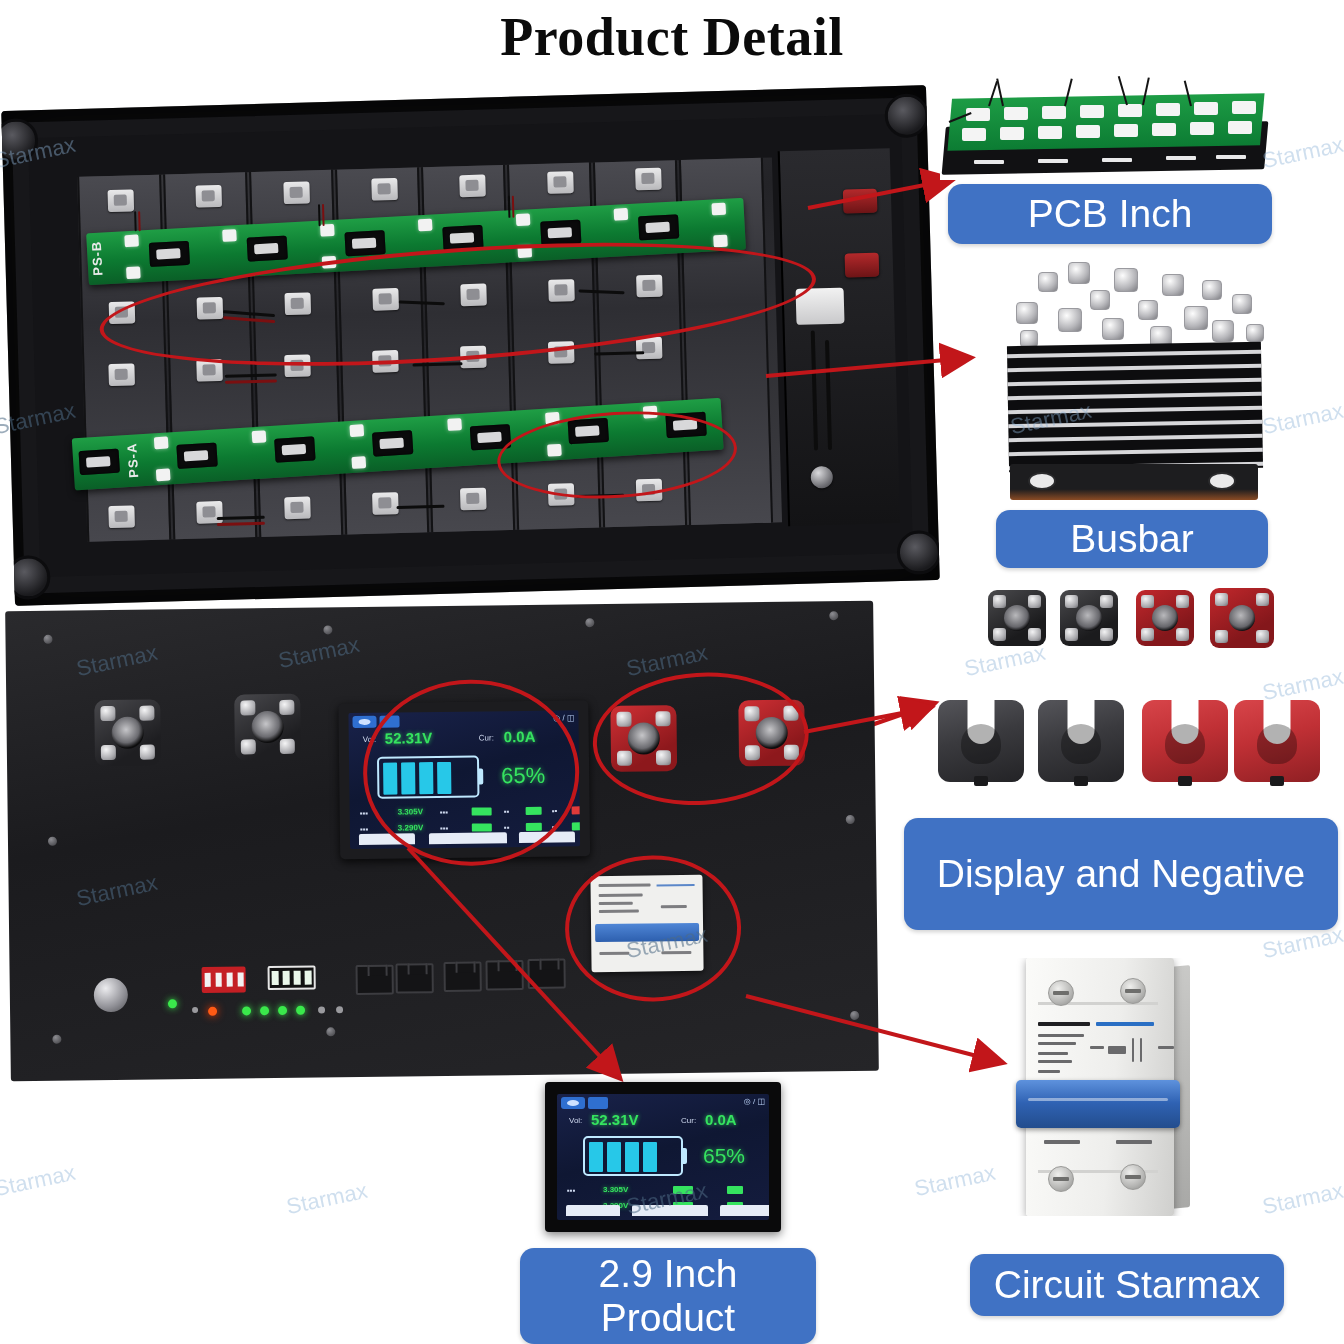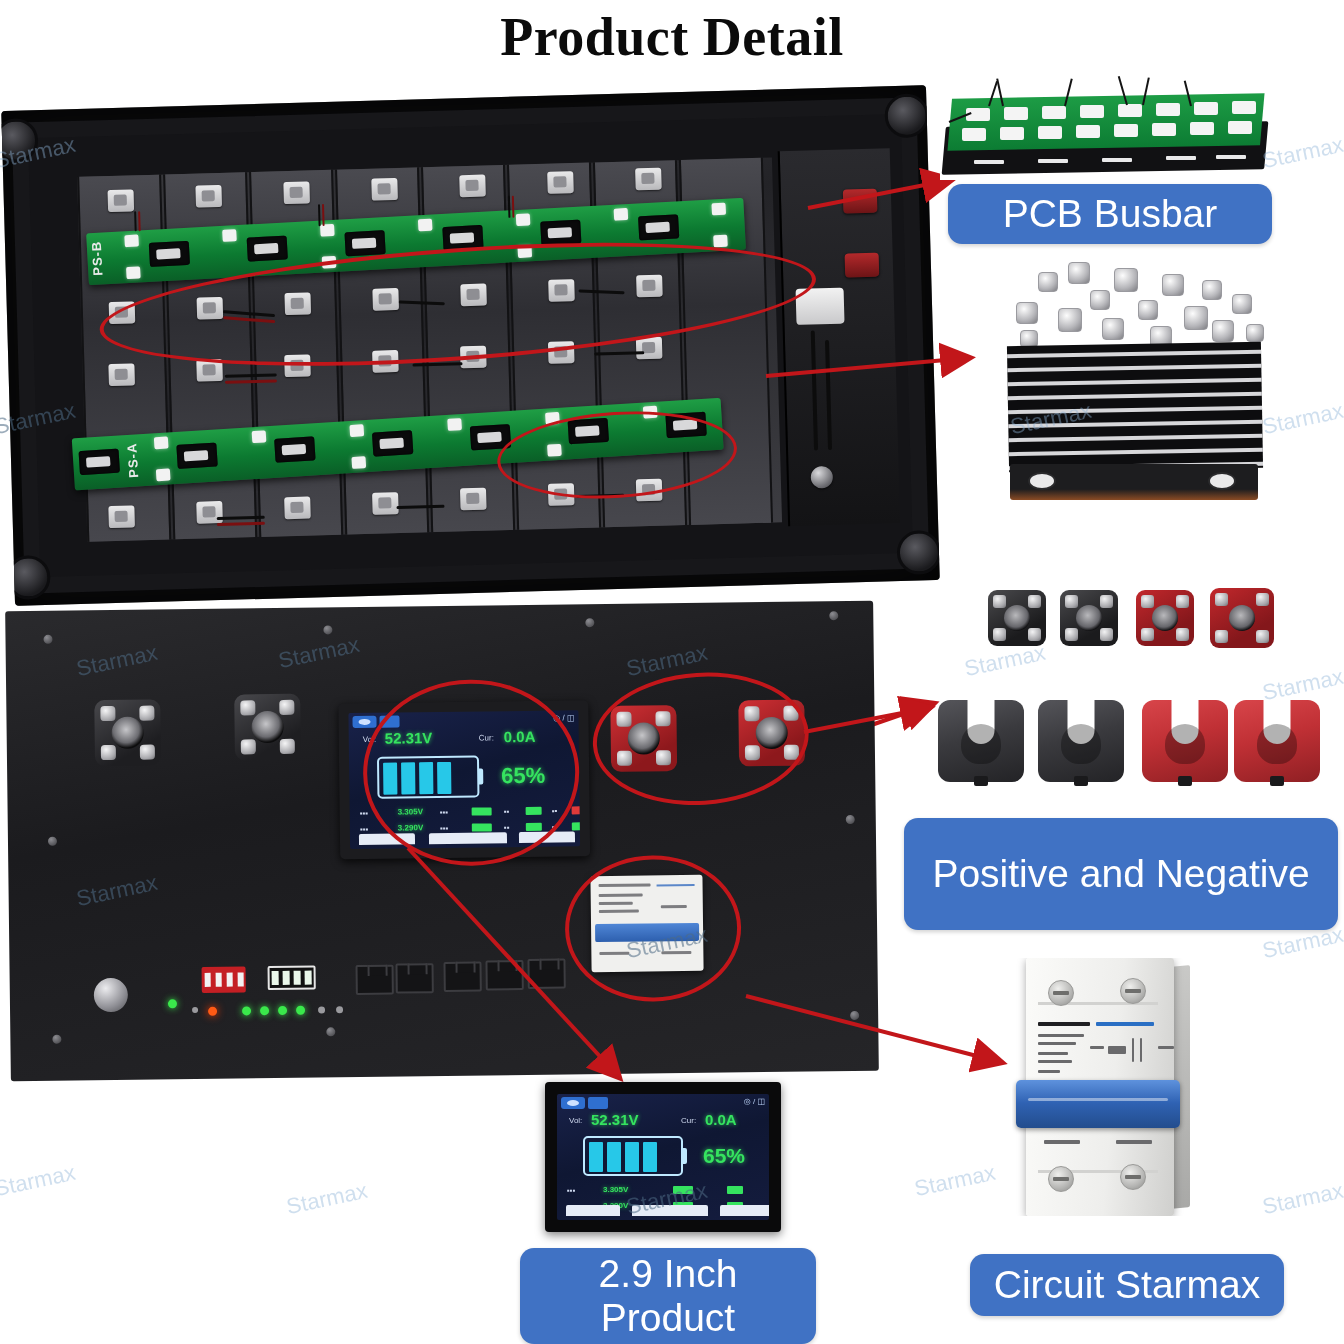--- a/index.html
+++ b/index.html
@@ -285,21 +285,21 @@
   .lcd-val { position:absolute; color:#35e35f; font-weight:bold;
              font-family:"Liberation Sans",sans-serif; text-shadow:0 0 4px rgba(53,227,95,.8); }
   .lcd-batt {
     position:absolute; border:2px solid #bfe9ff; border-radius:5px; background:transparent;
   }
   .lcd-batt::after{
     content:''; position:absolute; right:-6px; top:28%; width:5px; height:44%;
     background:#bfe9ff; border-radius:0 2px 2px 0;
   }
   .lcd-bar { position:absolute; background:#27c8e8; border-radius:1px; }
-  .lcd-pct { position:absolute; color:#35e35f; font-weight:bold;
+  .lcd-pct { position:absolute; color:#35e35f; font-weight:normal;
              text-shadow:0 0 5px rgba(53,227,95,.85); }
   .lcd-grid { position:absolute; left:4px; right:4px; }
   .lcd-chip { position:absolute; height:8px; border-radius:1px; }
   .lcd-btns { position:absolute; left:5px; right:5px; bottom:3px; height:12px; }
   .lcd-btn { position:absolute; height:11px; background:#e6ecf7; border-radius:2px 2px 0 0;}
 
   
   .breaker-mini {
     position:absolute; background:#f0f0ee; border-radius:3px;
     box-shadow:0 2px 6px rgba(0,0,0,.6);
@@ -617,21 +617,21 @@
     <div class="lead" style="left:250px; top:8px;  height:26px; transform:rotate(-14deg);"></div>
     <div class="lead" style="left:8px;   top:26px; height:24px; transform:rotate(68deg);"></div>
     <div class="nslot" style="left:34px;  top:88px;"></div>
     <div class="nslot" style="left:98px;  top:87px;"></div>
     <div class="nslot" style="left:162px; top:86px;"></div>
     <div class="nslot" style="left:226px; top:84px;"></div>
     <div class="nslot" style="left:276px; top:83px;"></div>
   </div>
 
   <div class="label" style="left:948px; top:184px; width:324px; height:60px;">
-    <span>PCB Busbar</span>
+    <span>PCB Inch</span>
   </div>
 
   <div class="photo busbar whitebg">
     <div class="nuts">
       <div class="nut" style="left:10px;  top:46px; width:22px;height:22px;"></div>
       <div class="nut" style="left:32px;  top:16px; width:20px;height:20px;"></div>
       <div class="nut" style="left:52px;  top:52px; width:24px;height:24px;"></div>
       <div class="nut" style="left:62px;  top:6px;  width:22px;height:22px;"></div>
       <div class="nut" style="left:84px;  top:34px; width:20px;height:20px;"></div>
       <div class="nut" style="left:96px;  top:62px; width:22px;height:22px;"></div>
@@ -656,20 +656,23 @@
       <div class="fin" style="top:92px;"></div>
       <div class="fin" style="top:106px;"></div>
       <div class="fin" style="top:120px;"></div>
     </div>
     <div class="copper">
       <div class="hole" style="left:18px;"></div>
       <div class="hole" style="left:198px;"></div>
     </div>
   </div>
 
+  <div class="label" style="left:996px; top:510px; width:272px; height:58px;">
+    <span>Busbar</span>
+  </div>
 
   <div class="photo tbases whitebg">
     <div class="tbase blk" style="left:0px;">
       <div class="bore"></div>
       <div class="bolt" style="left:5px; top:5px;"></div>
       <div class="bolt" style="right:5px; top:5px;"></div>
       <div class="bolt" style="left:5px; bottom:5px;"></div>
       <div class="bolt" style="right:5px; bottom:5px;"></div>
     </div>
     <div class="tbase blk" style="left:72px;">
@@ -716,21 +719,21 @@
         <div class="inner"></div>
         <div class="foot"></div>
       </div>
   </div>
 
   <svg class="arrow-svg" style="left:830px; top:690px; width:120px; height:60px;">
     <path d="M4,48 L102,14" stroke="#c2161a" stroke-width="4" fill="none" marker-end="url(#ah)"></path>
   </svg>
 
   <div class="label" style="left:904px; top:818px; width:434px; height:112px; flex-direction:column;">
-    <span>Positive and Negative</span>
+    <span>Display and Negative</span>
   </div>
 
   <div class="photo panel">
 
     <div class="panel-screw" style="left:38px;  top:24px;"></div>
     <div class="panel-screw" style="left:318px; top:18px;"></div>
     <div class="panel-screw" style="left:580px; top:14px;"></div>
     <div class="panel-screw" style="left:824px; top:10px;"></div>
     <div class="panel-screw" style="left:40px;  top:226px;"></div>
     <div class="panel-screw" style="left:838px; top:214px;"></div>

